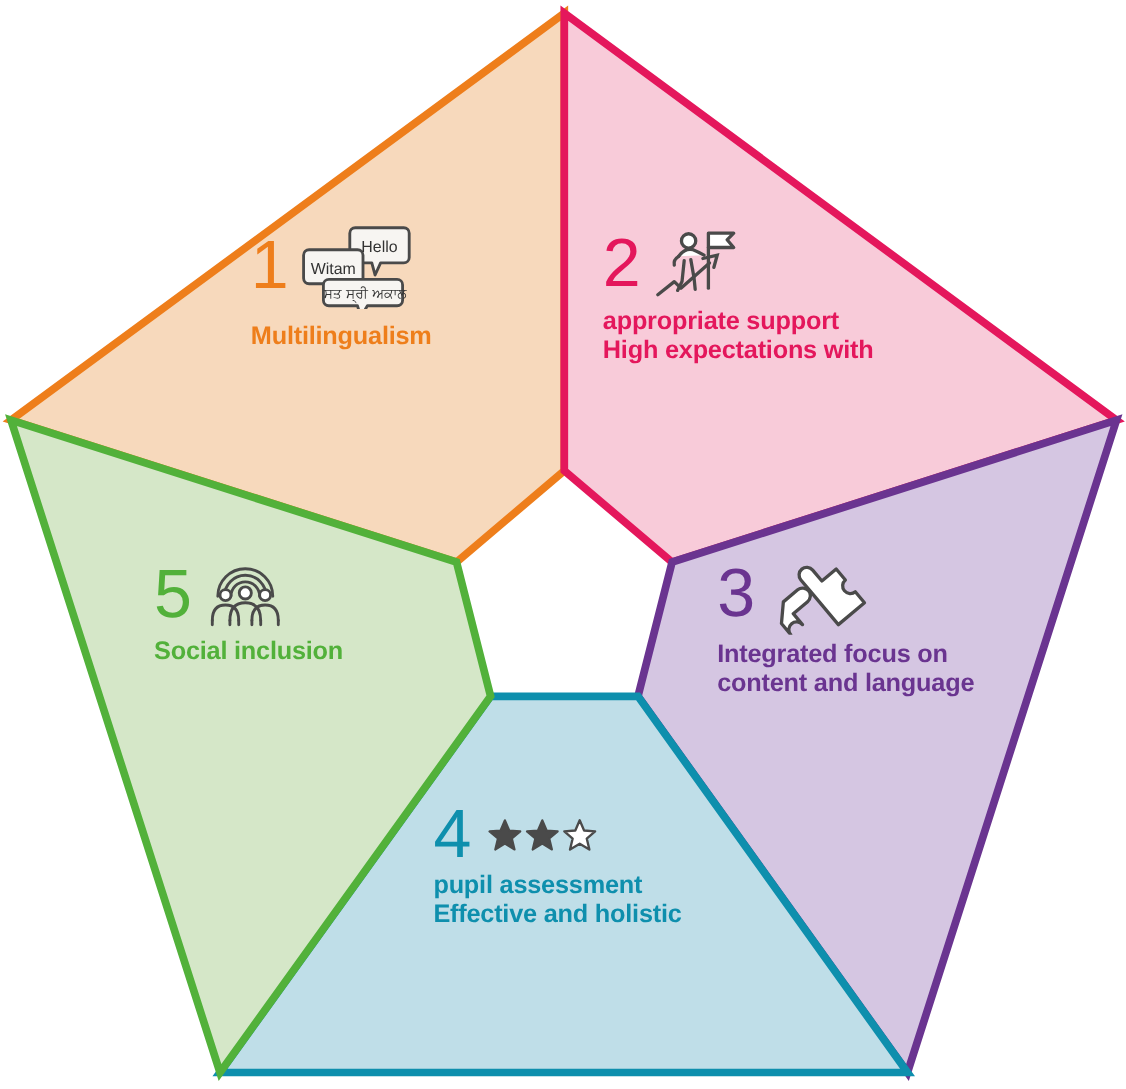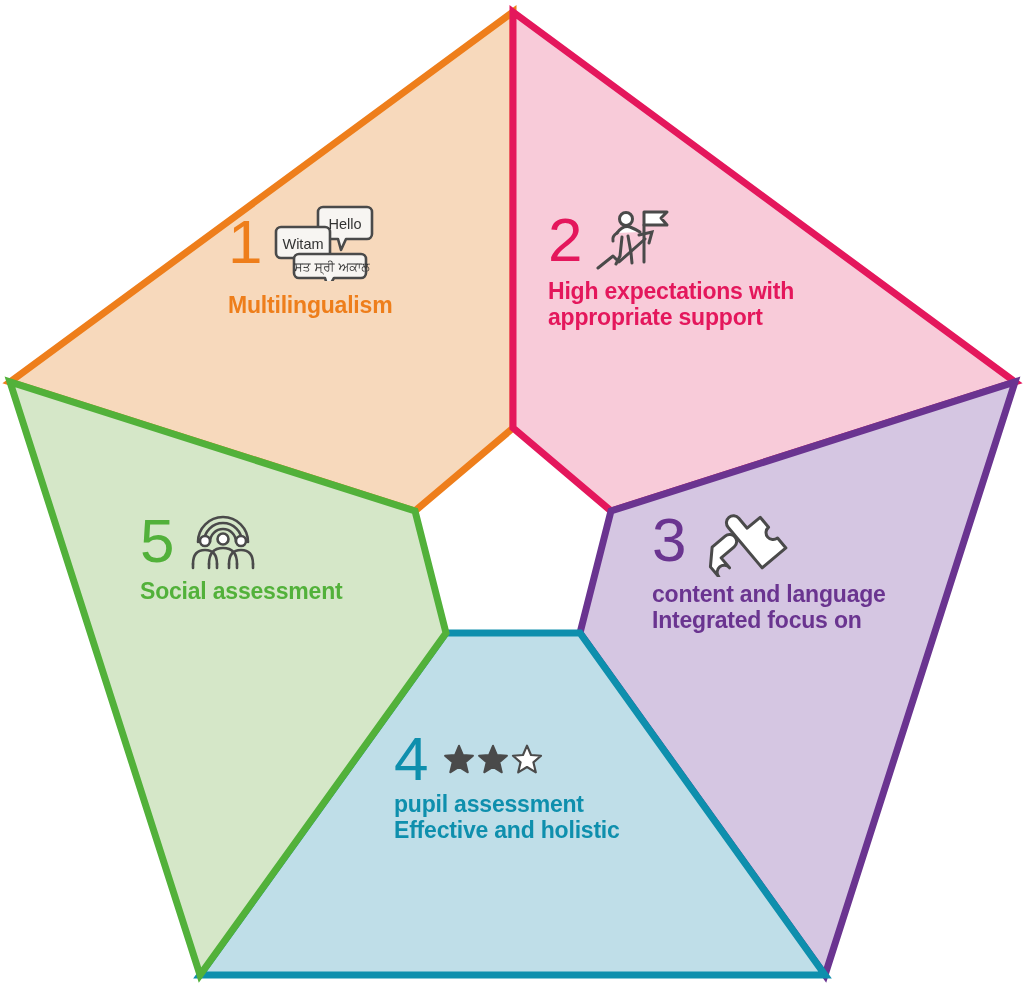--- a/index.html
+++ b/index.html
@@ -121,38 +121,38 @@
           <circle cx="31" cy="13" r="6.5" fill="#ffffff"></circle>
           <path d="M22 27 q6 -8 13 -6 q5 2 10 5" fill="#ffffff"></path>
           <path d="M22 27 q-5 3 -4 8"></path>
           <path d="M27 31 L25 50 M33 30 L36 47 M25 50 L21 58 M36 47 L37 57" fill="#ffffff"></path>
           <path d="M49 19 L49 56"></path>
           <path d="M49 6 L72 6 L66 12 L72 19 L49 19 z" fill="#ffffff"></path>
         </g>
       </svg>
     </div>
     <div class="seg-title">
+      <div>appropriate support</div>
       <div>High expectations with</div>
-      <div>appropriate support</div>
     </div>
   </div>
 
   <div class="seg-label" id="seg-3" style="color: rgb(106, 52, 144);">
     <div class="seg-head">
       <div class="seg-num">3</div>
       <svg class="seg-icon" width="90" height="74" viewBox="0 0 90 74">
         <g transform="rotate(-40 45 37)" fill="#ffffff" stroke="#4A4A4A" stroke-width="3" stroke-linejoin="round">
           <path d="M8 14 h17 a7 7 0 0 1 0 14 h-17 v13 a7 7 0 0 0 -14 0 v-13 z" transform="translate(8,8)"></path>
           <path d="M33 22 v-13 a7 7 0 0 1 14 0 v13 h17 v13 a7 7 0 0 0 0 14 v13 h-31 z" transform="translate(8,8)"></path>
         </g>
       </svg>
     </div>
     <div class="seg-title">
+      <div>Integrated focus on</div>
       <div>content and language</div>
-      <div>Integrated focus on</div>
     </div>
   </div>
 
   <div class="seg-label" id="seg-4" style="color: rgb(14, 143, 173);">
     <div class="seg-head">
       <div class="seg-num">4</div>
       <div class="stars-row">
         <svg width="32" height="32" viewBox="0 0 24 24">
           <path d="M12 2 L15 9 L22.5 9.6 L16.8 14.5 L18.6 22 L12 18 L5.4 22 L7.2 14.5 L1.5 9.6 L9 9 z" fill="#4A4A4A" stroke="#4A4A4A" stroke-width="1.4" stroke-linejoin="round"></path>
         </svg>
@@ -182,17 +182,17 @@
           <circle cx="38" cy="31" r="5.5" fill="#ffffff"></circle>
           <circle cx="56" cy="33" r="5" fill="#ffffff"></circle>
           <path d="M8 56 q0 -14 12 -14 q12 0 12 14"></path>
           <path d="M24 56 q0 -16 14 -16 q14 0 14 16"></path>
           <path d="M44 56 q0 -14 12 -14 q12 0 12 14"></path>
           <path d="M8 56 L8 60 M32 56 L32 60 M24 56 L24 60 M52 56 L52 60 M44 56 L44 60 M68 56 L68 60"></path>
         </g>
       </svg>
     </div>
     <div class="seg-title">
-      <div>Social assessment</div>
+      <div>Social inclusion</div>
     </div>
   </div>
 
 </div>
 
 </body></html>

